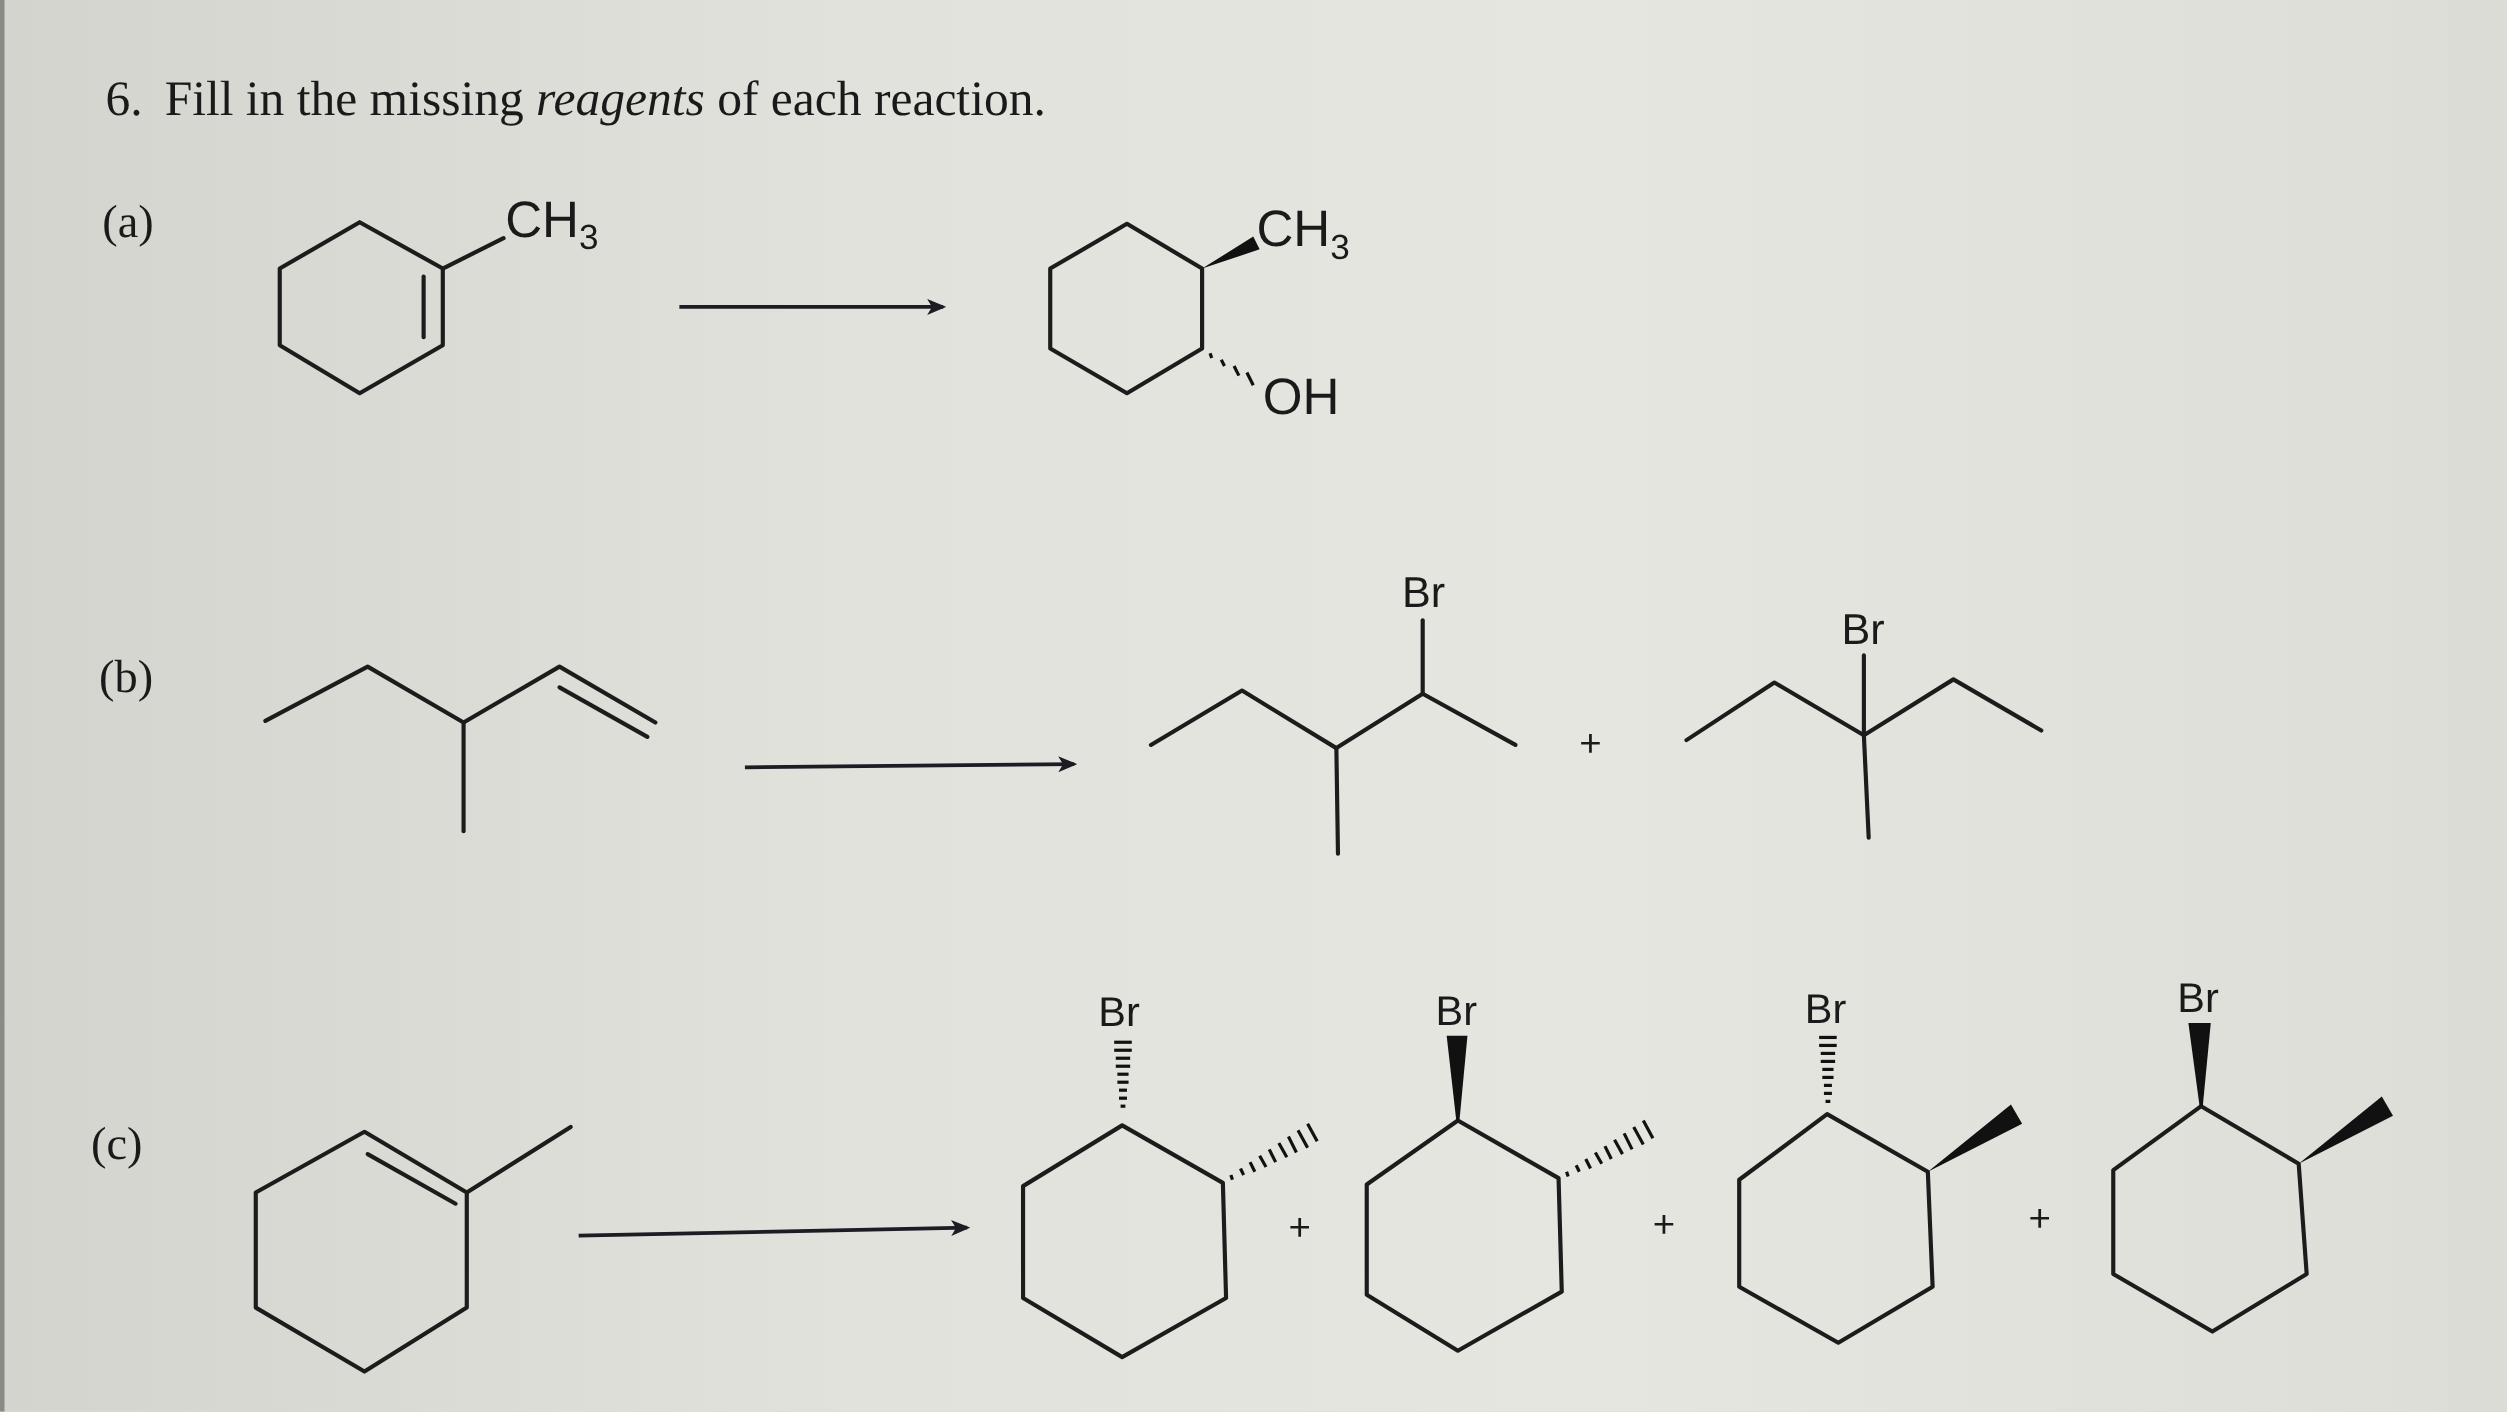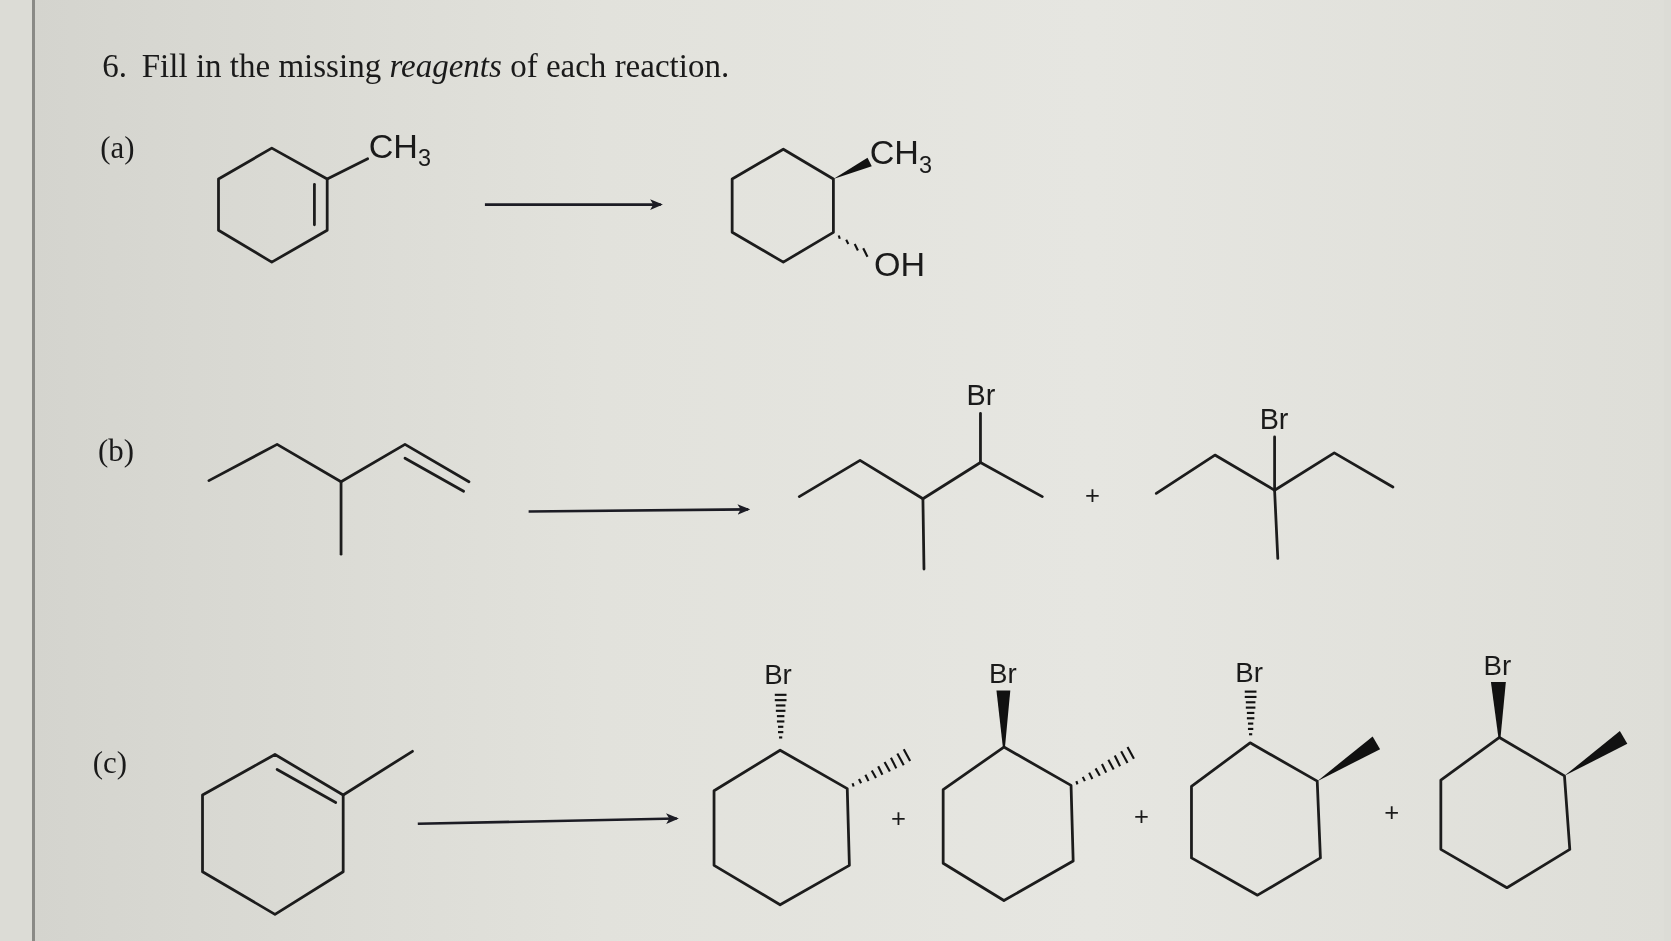--- a/index.html
+++ b/index.html
@@ -1,18 +1,18 @@
 <!DOCTYPE html>
 <html><head>
 <meta charset="utf-8">
 <style>
   html,body{margin:0;padding:0;}
   body{width:1671px;height:941px;overflow:hidden;background:#dcdcd6;}
   .page{position:relative;width:1632px;height:941px;
-    background:linear-gradient(90deg,#d4d4ce 0%,#e2e2dc 35%,#e6e6e1 65%,#dedeD8 100%);margin-left:32px;}
+    background:linear-gradient(90deg,#d4d4ce 0%,#e2e2dc 35%,#e6e6e1 65%,#dedeD8 100%);}
   .leftedge{position:absolute;left:0;top:0;width:3px;height:941px;background:#8a8a86;}
   svg{position:absolute;left:0;top:0;}
   .serif{font-family:"Liberation Serif","DejaVu Serif",serif;fill:#1a1a1a;}
   .sans{font-family:"Liberation Sans","DejaVu Sans",sans-serif;fill:#1a1a1a;}
   .bond{stroke:#1c1c1c;stroke-width:2.6;fill:none;stroke-linecap:round;stroke-linejoin:round;}
   .arrowline{stroke:#1c1c24;stroke-width:2.4;fill:none;}
 </style>
 </head>
 <body>
 

